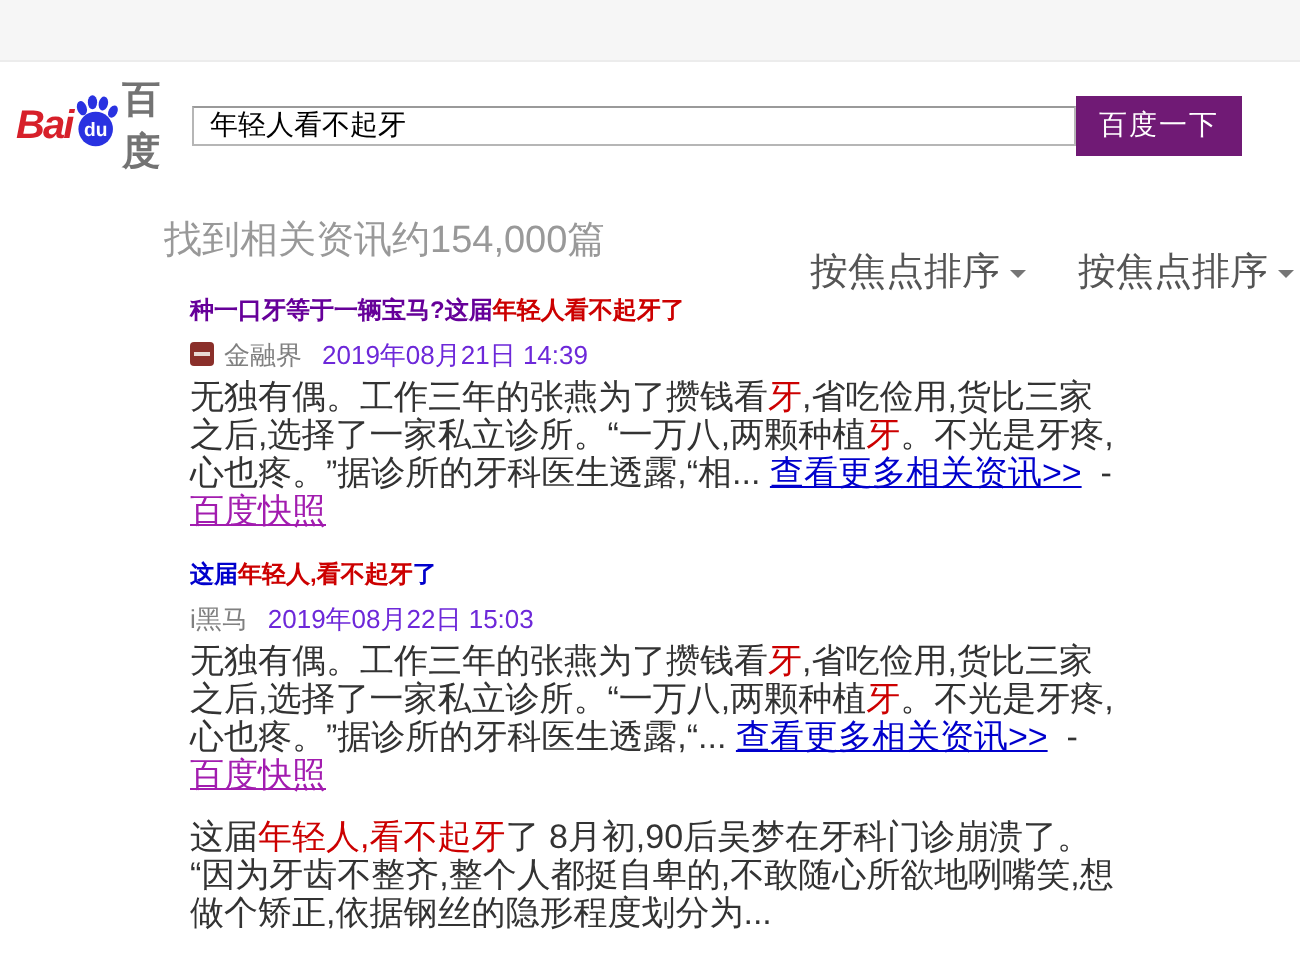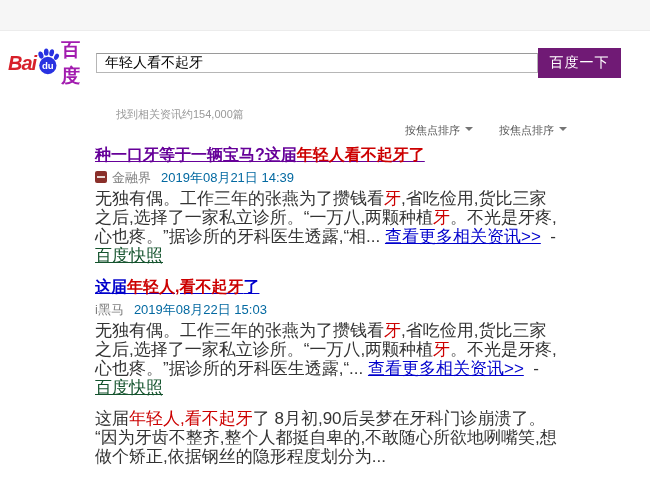--- a/index.html
+++ b/index.html
@@ -8,53 +8,53 @@
     font-family:"Liberation Sans","DejaVu Sans",sans-serif;
     -webkit-font-smoothing:antialiased;
   }
   
   .topbar{height:30px;background:#f6f6f6;border-bottom:1px solid #ececec;}
   
   .search-header{display:flex;align-items:center;padding:6px 0 8px 0;background:#fff;}
   .logo{width:96px;padding-left:8px;box-sizing:border-box;display:flex;align-items:center;cursor:pointer;user-select:none;}
   .logo .bai{font-size:20px;font-weight:bold;font-style:italic;color:#d7202a;letter-spacing:-1px;}
   .logo .paw{margin:0 1px 0 0;}
-  .logo .cn{font-size:19px;font-weight:bold;color:#a21caf;letter-spacing:-1px;}
+  .logo .cn{font-size:19px;font-weight:bold;color:#737373;letter-spacing:-1px;}
   .search-input{
     box-sizing:border-box;width:442px;height:20px;border:1px solid #b6b6b6;border-top-color:#9a9a9a;
     padding:0 8px;font-size:14px;color:#000;outline:none;border-radius:0;
     font-family:Liberation Mono, monospace;
   }
   .search-btn{
     box-sizing:border-box;width:83px;height:30px;border:0;background:#701a75;color:#fff;
     font-size:14px;cursor:pointer;letter-spacing:1px;
     font-family:"Liberation Sans","DejaVu Sans",sans-serif;
   }
   
-  .meta-row{position:relative;height:18px;margin:10px 0 20px 0;padding-left:116px;font-size:11px;}
+  .meta-row{position:relative;height:18px;margin:10px 0 20px 0;padding-left:82px;font-size:19px;}
   .stats{color:#999;}
   .controls{position:absolute;left:405px;top:16px;display:flex;gap:26px;}
   .ctrl{color:#555;cursor:pointer;white-space:nowrap;}
   .caret{display:inline-block;width:0;height:0;border:4px solid transparent;border-top-color:#757575;margin-left:5px;vertical-align:-1px;}
   
   .results{margin:14px 0 0 95px;width:468px;}
   .result{margin-bottom:12px;}
-  .title{display:inline;font-size:16px;font-weight:bold;line-height:20px;color:#0000cc;text-decoration:underline;cursor:pointer;}
+  .title{display:inline;font-size:12px;font-weight:bold;line-height:20px;color:#0000cc;cursor:pointer;}
   .title.visited{color:#660099;}
   .title .hl{color:#cc0000;}
   .src{font-size:13px;line-height:17px;color:#808080;margin:4px 0 3px 0;}
-  .src .date{margin-left:10px;color:#0369a1;margin-top:48px;}
+  .src .date{margin-left:10px;color:#6d28d9;margin-top:48px;}
   .favicon{display:inline-block;width:12px;height:12px;margin-right:5px;vertical-align:-1px;position:relative;}
   .jrj-favicon{background:#8a2f2a;border-radius:2px;}
   .jrj-favicon::after{content:"";position:absolute;left:2px;top:5px;width:8px;height:2px;background:#e8d9d4;}
   .snippet{font-size:17px;line-height:19px;color:#333;}
   .snippet .hl{color:#cc0000;}
   .more-link{color:#0000cc;text-decoration:underline;cursor:pointer;}
   .dash{color:#333;}
-  .snapshot-link{color:#14532d;text-decoration:underline;cursor:pointer;}
+  .snapshot-link{color:#a21caf;text-decoration:underline;cursor:pointer;}
 </style>
 </head>
 <body>
 
 <div class="topbar"></div>
 
 <div class="search-header">
   <div class="logo">
     <span class="bai">Bai</span>
     <span class="paw">

